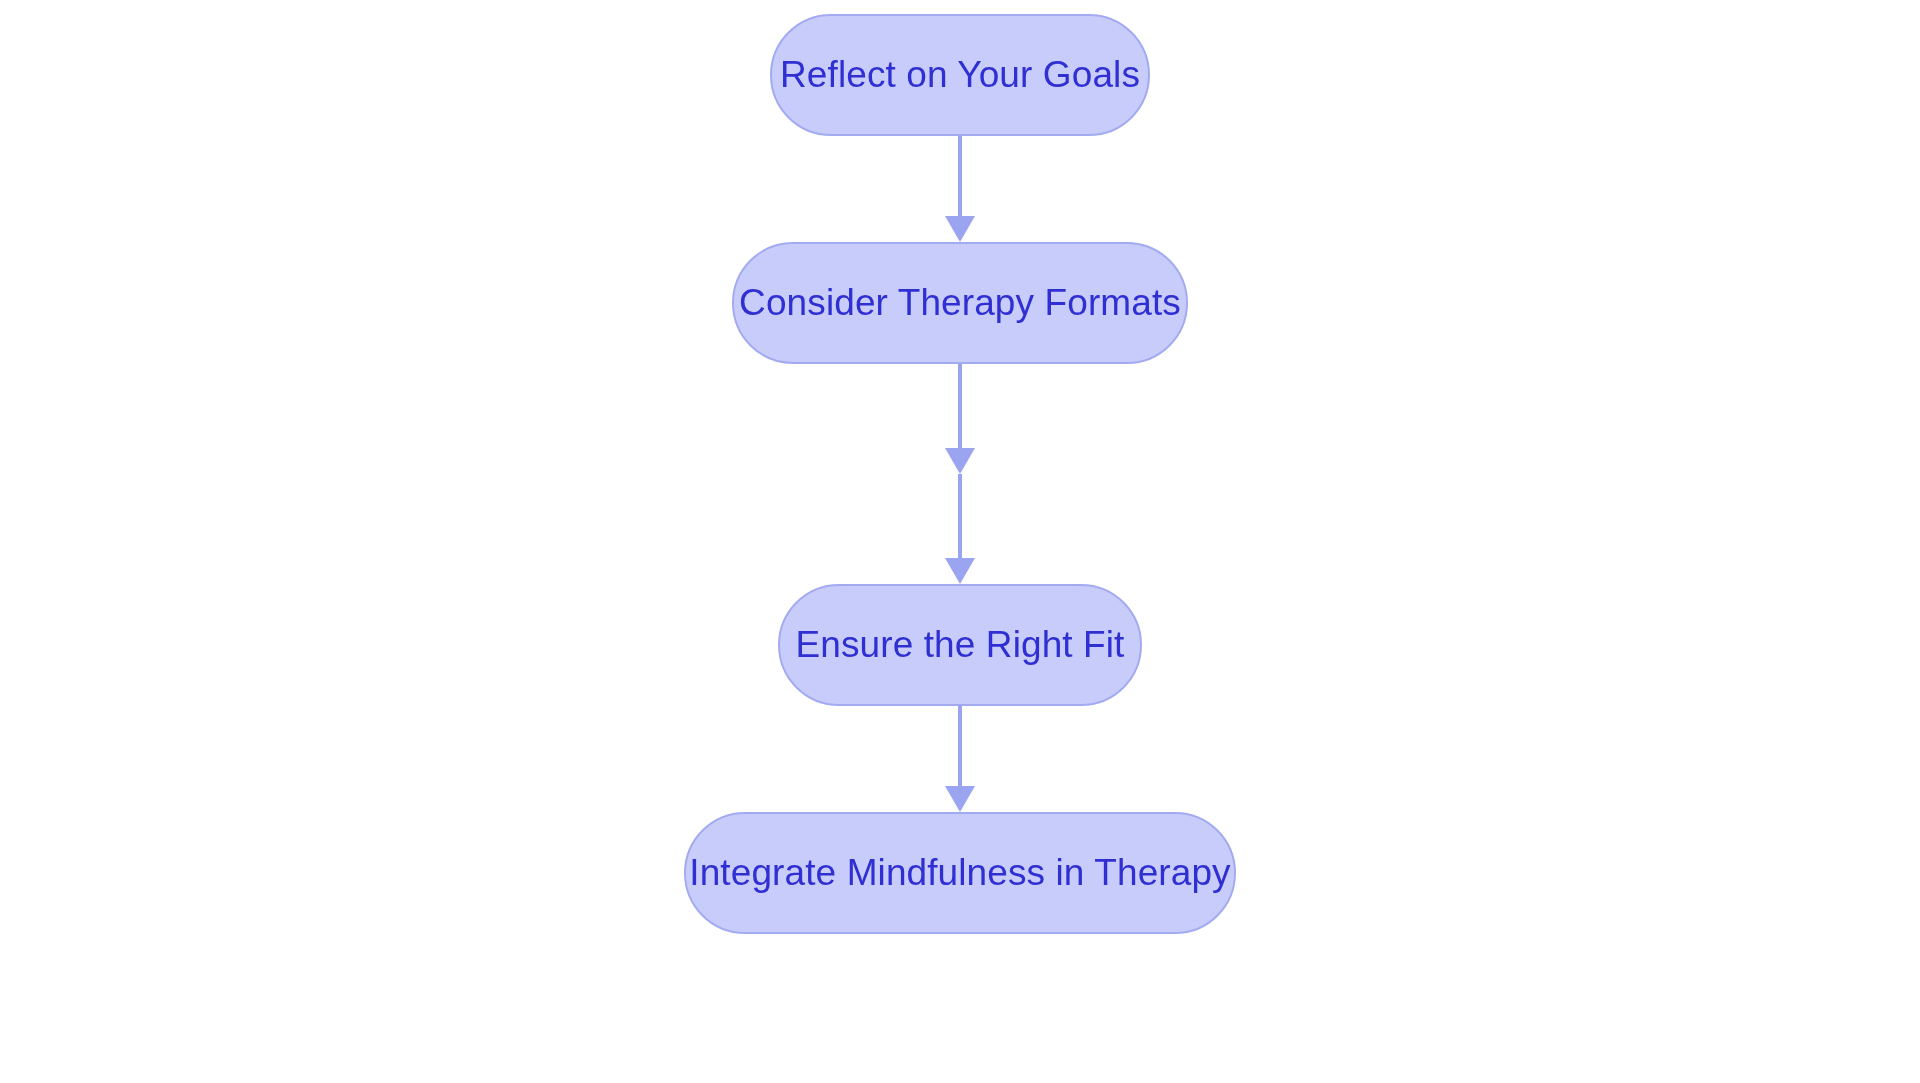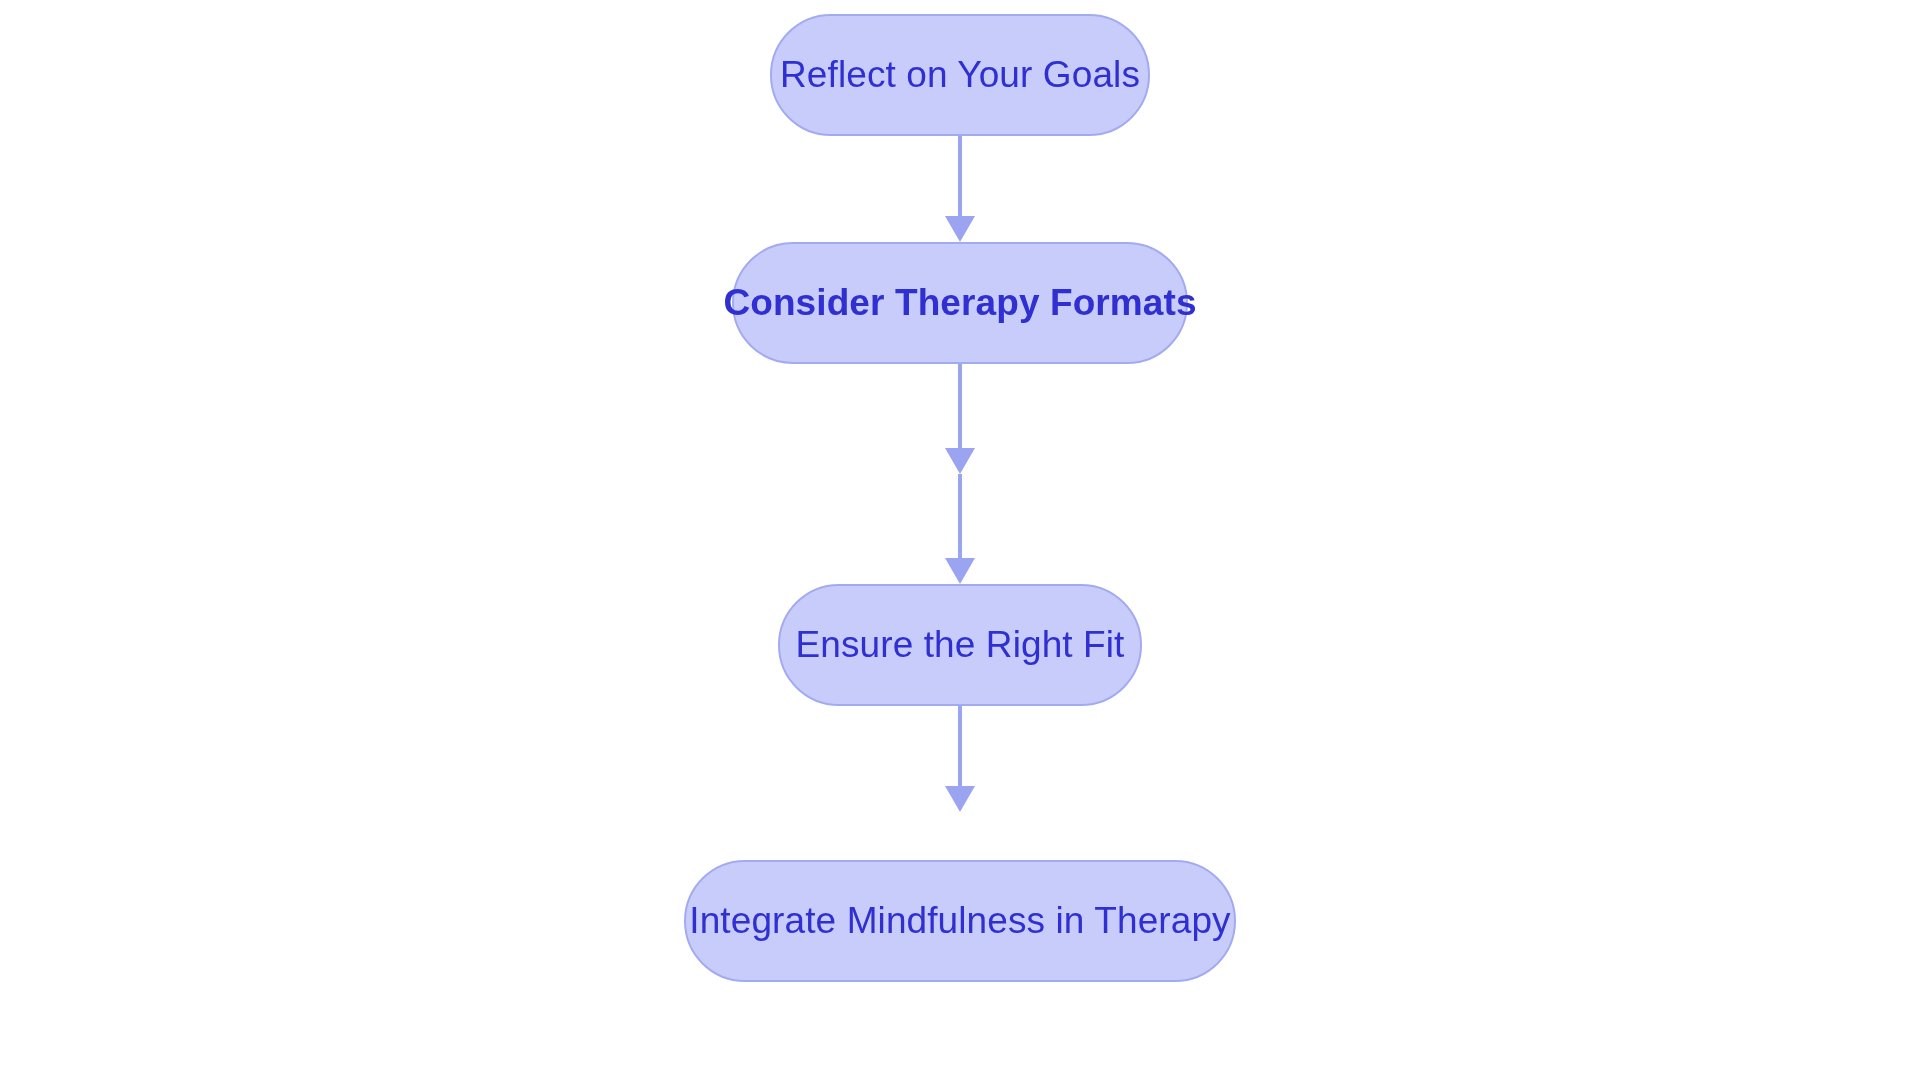--- a/index.html
+++ b/index.html
@@ -87,21 +87,21 @@
 
     <div class="flow-node" style="width:380px;">
       <span>Reflect on Your Goals</span>
     </div>
 
     <div class="flow-connector" style="height:106px;flex:0 0 106px;">
       <div class="connector-line"></div>
       <div class="connector-arrowhead"></div>
     </div>
 
-    <div class="flow-node" style="width:456px;font-weight:bold;">
+    <div class="flow-node" style="width:456px;">
       <span>Consider Therapy Formats</span>
     </div>
 
     <div class="flow-connector" style="height:110px;flex:0 0 110px;">
       <div class="connector-line"></div>
       <div class="connector-arrowhead"></div>
     </div>
 
 
     <div class="flow-connector" style="height:110px;flex:0 0 110px;">
@@ -111,18 +111,18 @@
 
     <div class="flow-node" style="width:364px;text-align:center;">
       <span>Ensure the Right Fit</span>
     </div>
 
     <div class="flow-connector" style="height:106px;flex:0 0 106px;">
       <div class="connector-line"></div>
       <div class="connector-arrowhead"></div>
     </div>
 
-    <div class="flow-node" style="width:552px;margin-top:48px;">
+    <div class="flow-node" style="width:552px;">
       <span>Integrate Mindfulness in Therapy</span>
     </div>
 
   </div>
 </div>
 
 </body></html>

